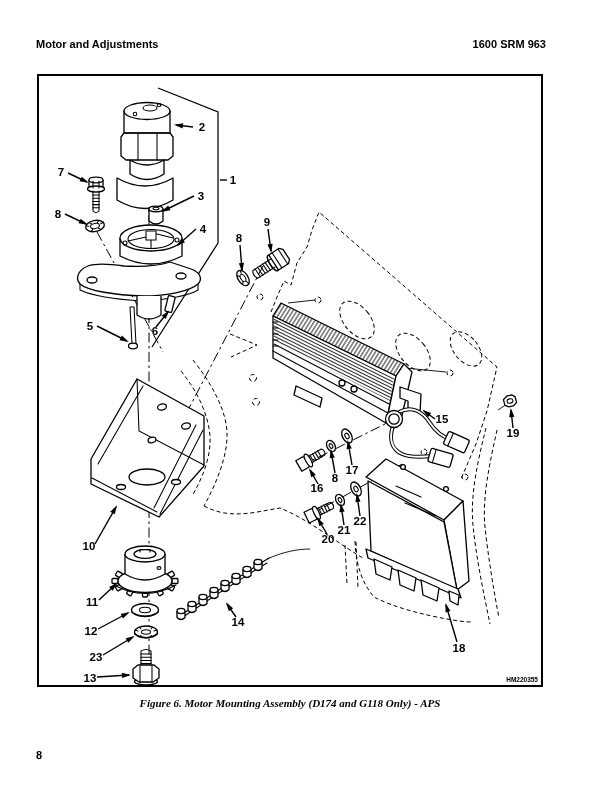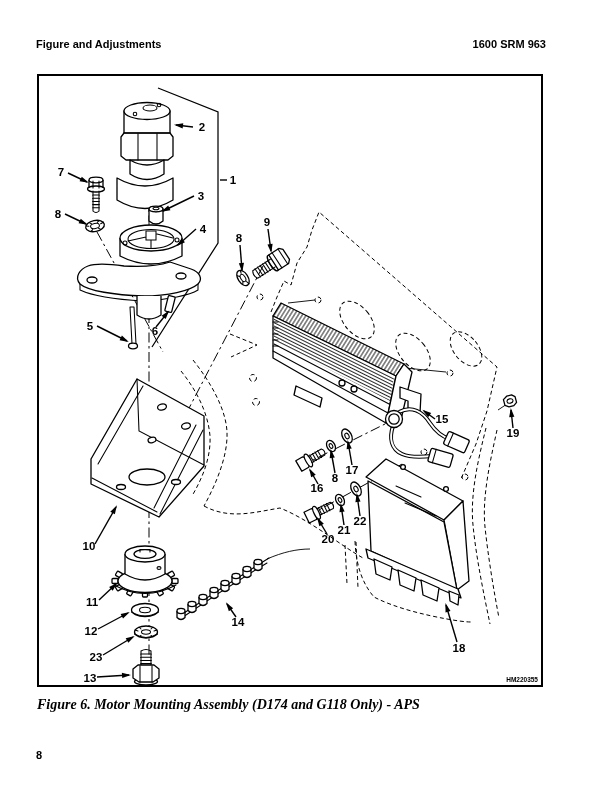--- a/index.html
+++ b/index.html
@@ -4,43 +4,43 @@
 <style>
   html,body{margin:0;padding:0;}
   body{width:612px;height:792px;background:#fff;position:relative;
        font-family:"Liberation Sans",sans-serif;color:#000;overflow:hidden;}
   .header{position:absolute;left:36px;top:38px;width:510px;display:flex;
           justify-content:space-between;font-weight:bold;font-size:11px;}
   .figure-box{position:absolute;left:37px;top:74px;width:502px;height:609px;
           border:2px solid #000;background:#fff;}
   .watermark{position:absolute;right:3px;bottom:2px;font-size:6.5px;font-weight:bold;
           letter-spacing:0;}
-  .caption{position:absolute;left:37px;top:697px;width:506px;text-align:left;
+  .caption{position:absolute;left:37px;top:697px;width:506px;text-align:center;
           font-family:"Liberation Serif",serif;font-style:italic;font-weight:bold;
-          font-size:14px;}
+          font-size:11px;}
   .pagenum{position:absolute;left:36px;top:749px;font-weight:bold;font-size:11px;}
   
   .part{fill:#fff;stroke:#000;stroke-width:1.3;stroke-linejoin:round;}
   .partline{fill:none;stroke:#000;stroke-width:1.05;stroke-linecap:round;}
   .thin{stroke:#000;stroke-width:0.9;fill:none;}
   .thin2{stroke:#000;stroke-width:1.25;fill:none;}
   .cl{stroke:#000;stroke-width:1;fill:none;stroke-dasharray:10 3.5 2.5 3.5;}
   .dash{stroke:#000;stroke-width:1;fill:none;stroke-dasharray:4 2.8;}
   .dash ellipse,.dash circle{fill:none;}
   .wireO{fill:none;stroke:#000;stroke-width:4;}
   .wireI{fill:none;stroke:#fff;stroke-width:1.9;}
   .callout-line{stroke:#000;stroke-width:1.4;}
   .callout-label{font:bold 11.5px "Liberation Sans",sans-serif;text-anchor:middle;fill:#000;}
   .ah{fill:#000;stroke:none;}
 </style>
 </head>
 <body>
 
 <div class="header">
-  <span>Figure and Adjustments</span>
+  <span>Motor and Adjustments</span>
   <span>1600 SRM 963</span>
 </div>
 
 <div class="figure-box">
 <svg id="fig-svg" width="502" height="609" viewBox="39 76 502 609" xmlns="http://www.w3.org/2000/svg">
   <defs>
     <pattern id="hatchFins" patternUnits="userSpaceOnUse" width="3" height="3" patternTransform="rotate(26.5)">
       <path d="M0,1.5 H3" stroke="#000" stroke-width="0.85"></path>
     </pattern>
     <pattern id="hatchTop" patternUnits="userSpaceOnUse" width="3.4" height="3.4" patternTransform="rotate(-58)">

